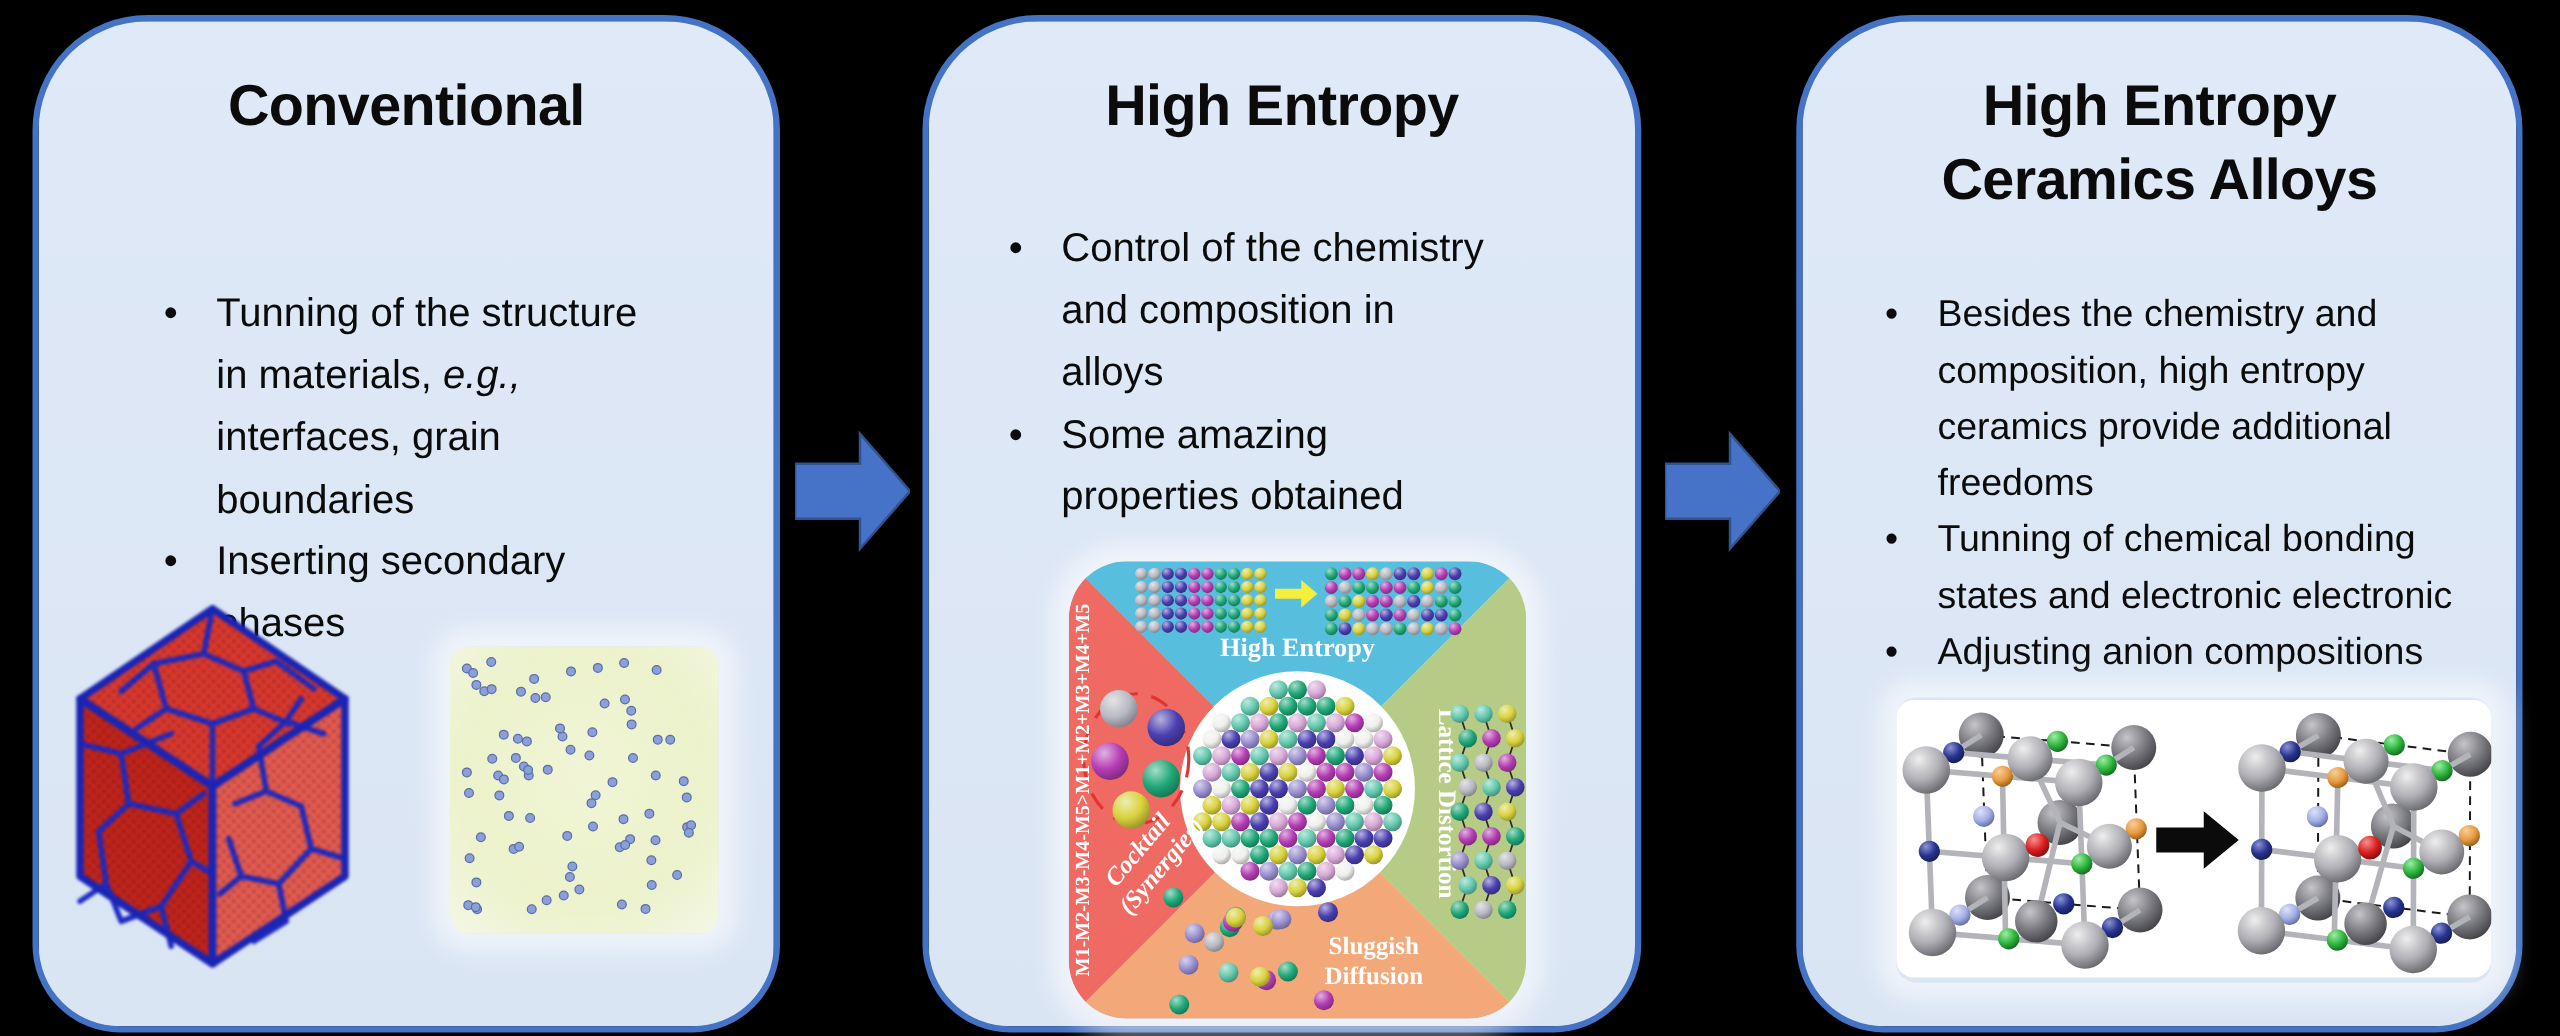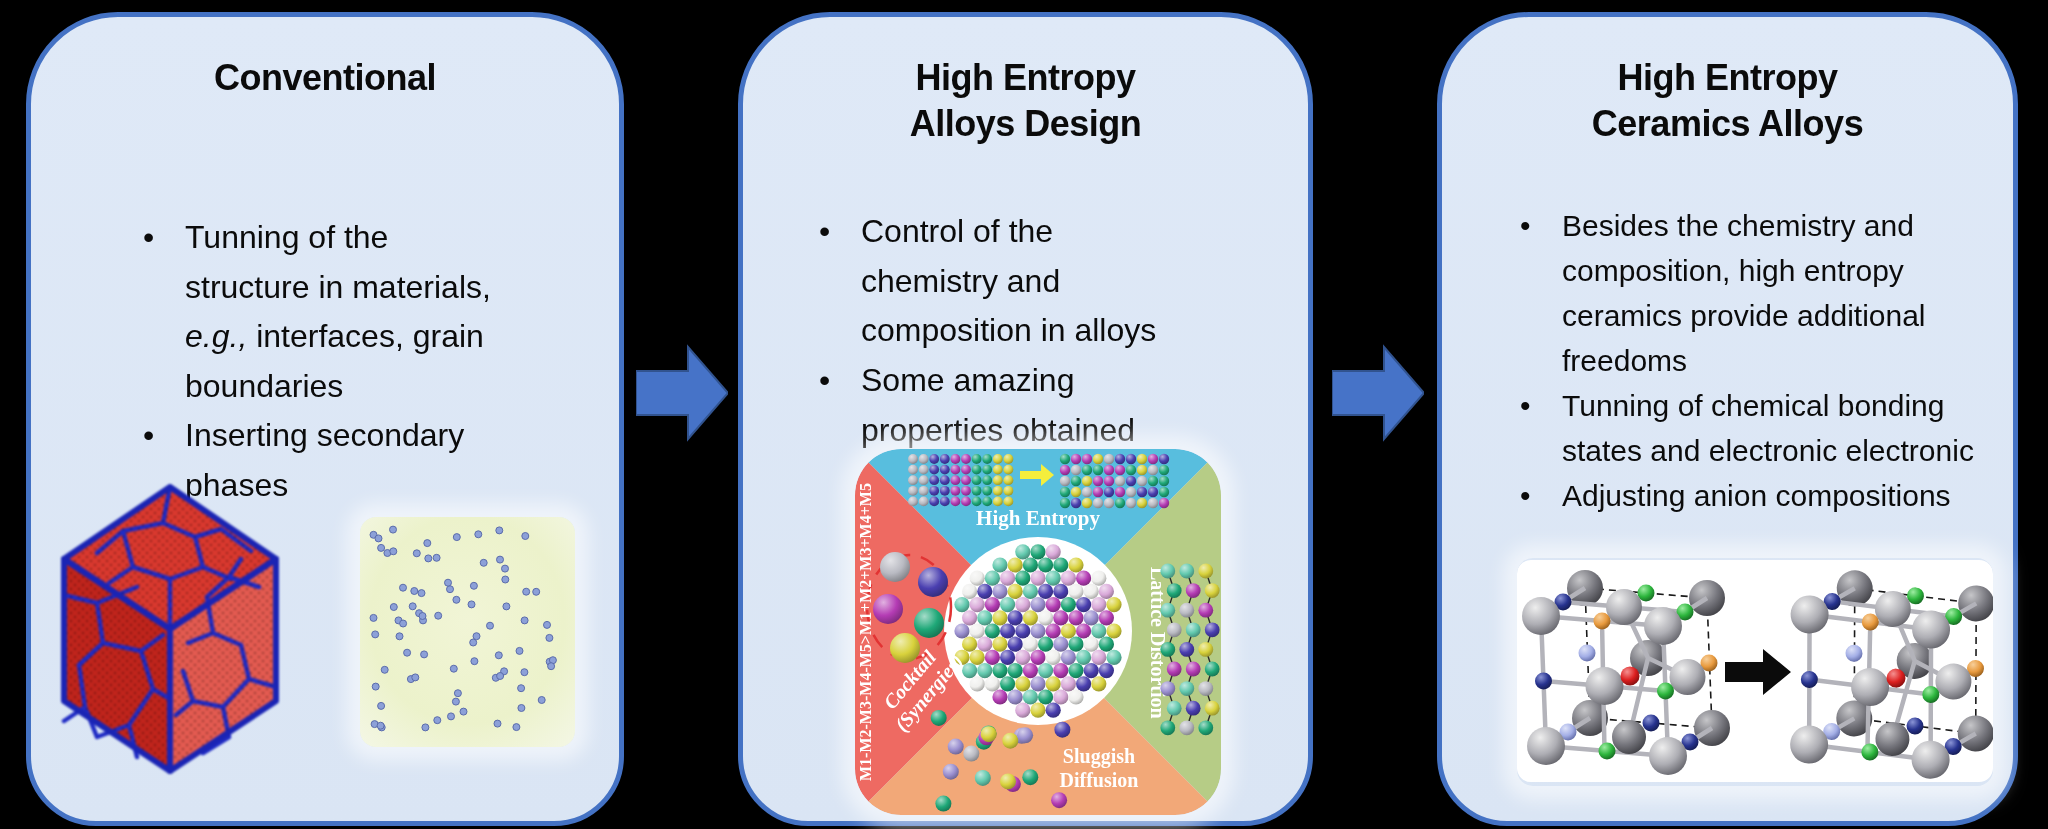--- a/index.html
+++ b/index.html
@@ -3,23 +3,23 @@
 <meta charset="utf-8">
 <style>
   html,body{margin:0;padding:0;background:#000;}
   .canvas{position:relative;width:2048px;height:829px;background:#000;overflow:hidden;
           font-family:"Liberation Sans",sans-serif;color:#0b0b0b;}
   .panel{position:absolute;top:12px;height:804px;background:linear-gradient(180deg,#dfe9f7 0%,#dae5f4 100%);
          border:5px solid #4472c4;border-radius:92px 92px 70px 70px;box-sizing:content-box;}
   .panel-1{left:26px;width:588px;}
   .panel-2{left:738px;width:565px;}
   .panel-3{left:1437px;width:571px;}
-  .title{margin:38px 10px 16px;text-align:center;font-size:36px;font-weight:bold;line-height:1.28;letter-spacing:-0.5px;}
+  .title{margin:38px 10px 16px;text-align:center;font-size:46px;font-weight:bold;line-height:1.28;letter-spacing:-0.5px;}
   .title span{display:block;}
-  .bullets{margin:12px;padding:0;list-style:none;font-size:32px;line-height:1.55;}
+  .bullets{margin:0;padding:0;list-style:none;font-size:32px;line-height:1.55;}
   .panel-1 .bullets{margin-top:112px;padding-left:98px;padding-right:88px;}
   .panel-2 .bullets{margin-top:60px;padding-left:62px;padding-right:120px;}
   .panel-3 .bullets{margin-top:56px;padding-left:64px;padding-right:23px;font-size:30px;line-height:1.5;}
   .bullets li{position:relative;padding-left:44px;}
   .bullets li::before{content:"\2022";position:absolute;left:2px;top:0;}
   .bullets em{font-style:italic;}
   .figure{position:absolute;}
   .flow-arrow{position:absolute;top:343px;}
   .hea-label{font-family:"Liberation Serif",serif;font-weight:bold;fill:#ffffff;}
   .softglow{border-radius:16px;box-shadow:0 0 18px 14px rgba(255,255,255,0.55);}
@@ -157,21 +157,20 @@
     </svg>
   </section>
 
   <svg class="flow-arrow" style="left:636px;" width="92" height="100" viewBox="0 0 92 100">
     <polygon points="0,28 52,28 52,4 92,50 52,96 52,72 0,72" stroke-width="2" stroke="#31538f" fill="#4673c8"></polygon>
   </svg>
 
   <section class="panel panel-2">
     <h2 class="title">
       <span>High Entropy</span>
-      <span>Alloys Design</span>
     </h2>
     <ul class="bullets">
       <li>Control of the chemistry and composition in alloys</li>
       <li>Some amazing properties obtained</li>
     </ul>
 
     <svg id="hea-svg" class="figure softglow" style="left:112px;top:432px;border-radius:46px;" width="366" height="366" viewBox="0 0 366 366">
       <defs id="hea-defs">
         <clipPath id="hea-clip">
             <rect x="0" y="0" width="366" height="366" rx="46"></rect>

